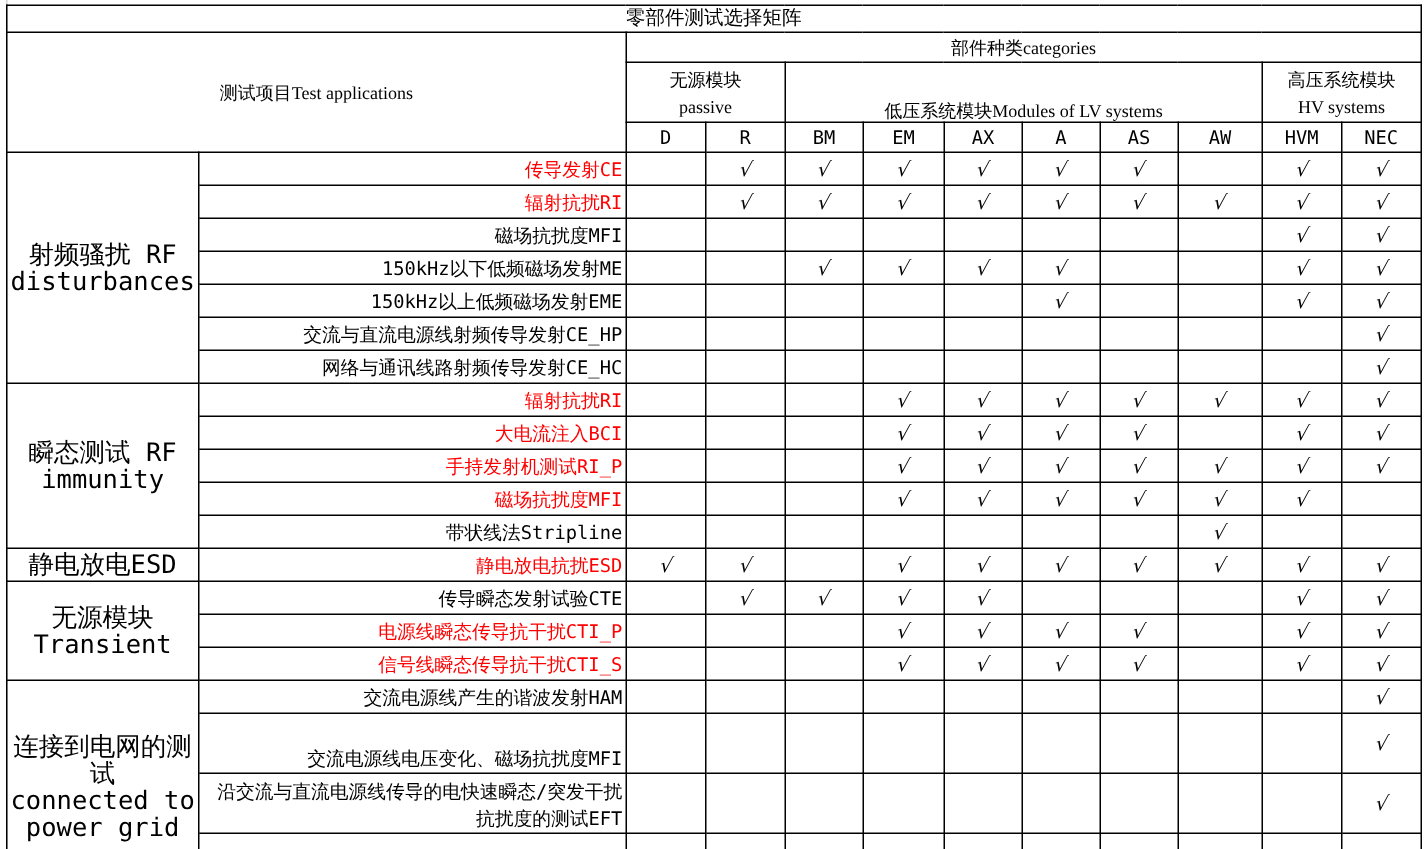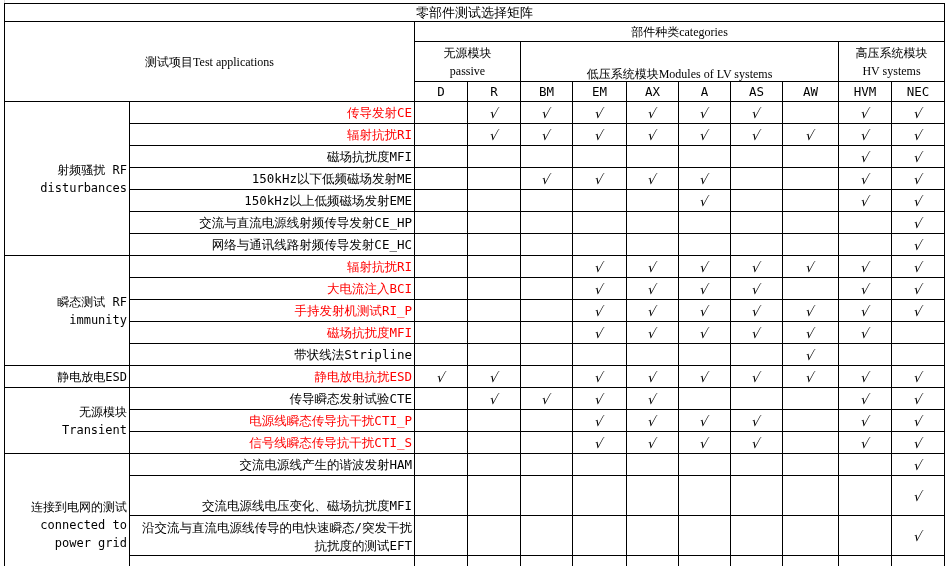--- a/index.html
+++ b/index.html
@@ -13,21 +13,21 @@
     border-collapse: collapse; table-layout: fixed;
     font-size: 12px; color: #000;
   }
   table.matrix td {
     border: 1px solid #000; padding: 0 2px; height: 19px; line-height: 14px;
     overflow: hidden; white-space: nowrap;
   }
   .title-cell { text-align: center; font-size: 13px; height: 17px !important; }
   .center { text-align: center; }
   .hdr-big { font-size: 12px; font-family: Liberation Serif, serif; }
-  .group-cell { text-align: right; white-space: normal !important; font-size: 12px; line-height: 18px !important; }
+  .group-cell { text-align: center; white-space: normal !important; font-size: 17px; line-height: 18px !important; }
   .item { text-align: right; font-size: 12.5px; }
   .item.red { color: #ff0000; }
   .item.wrap { white-space: normal !important; line-height: 18px; vertical-align: bottom; }
   .chk { text-align: center; font-size: 12px; padding-top: 2px !important; }
   .chk span { display: inline-block; transform: skewX(-10deg); font-family: "DejaVu Sans", sans-serif; font-size: 13px; }
   .code { text-align: center; font-size: 12.5px; }
 </style>
 </head>
 <body>
 

